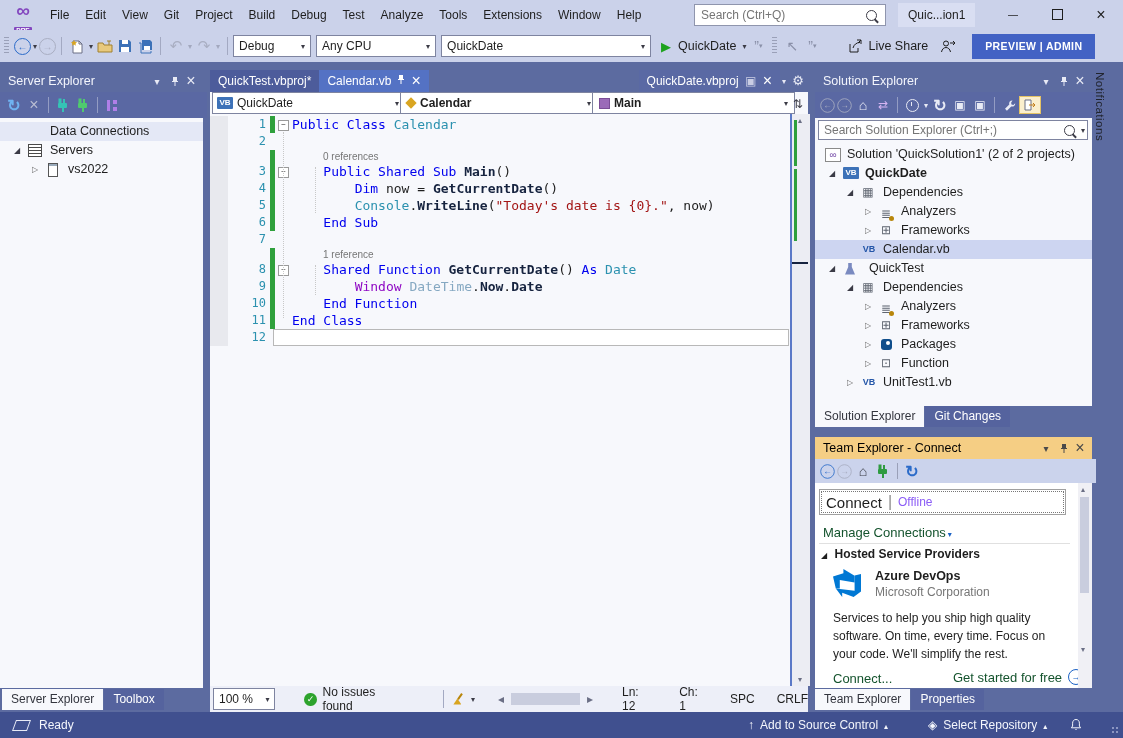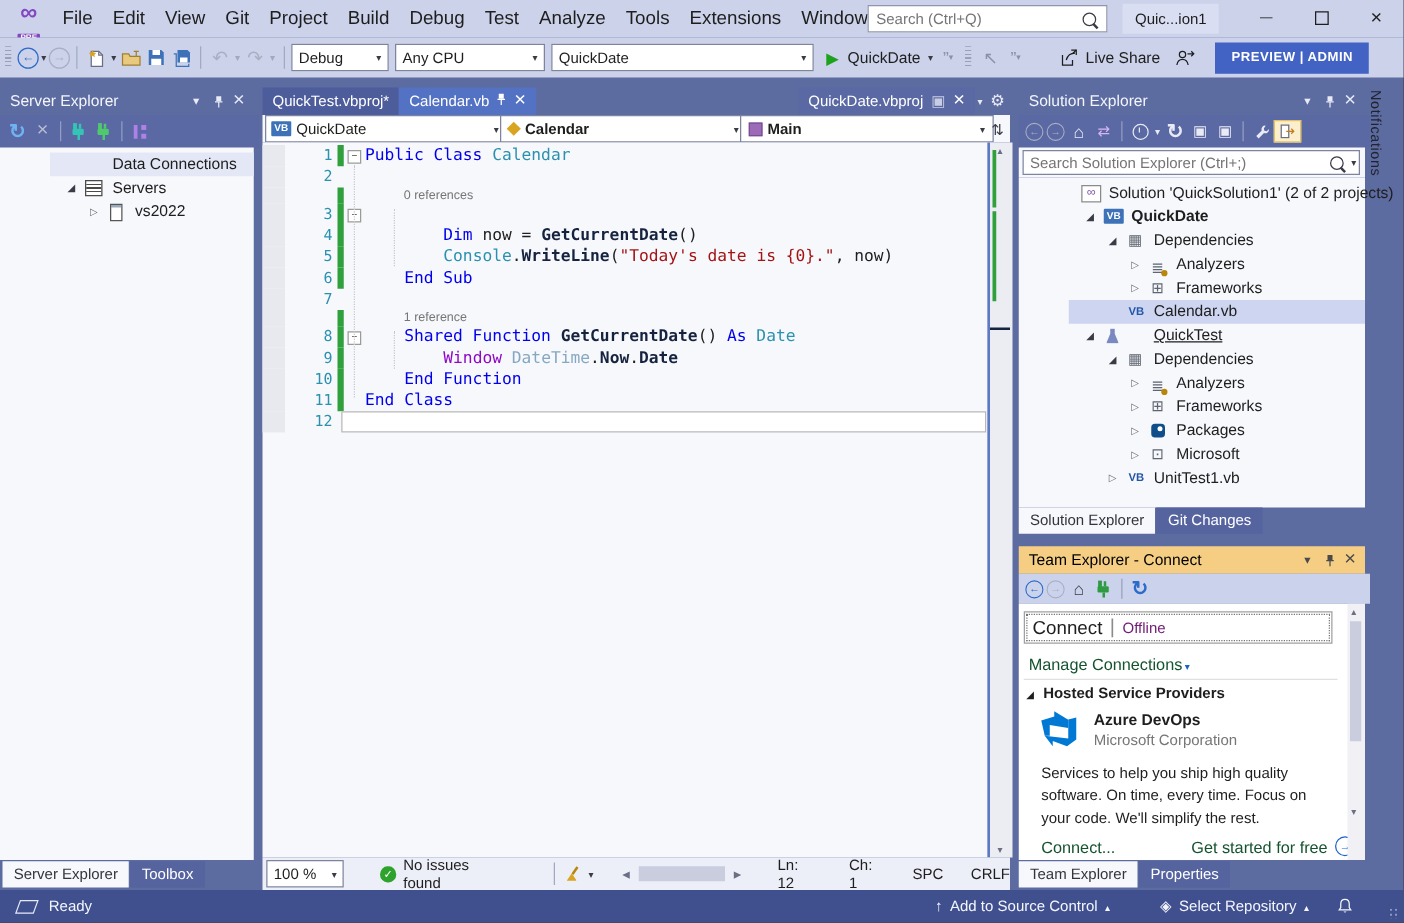--- a/index.html
+++ b/index.html
@@ -4,21 +4,21 @@
 <style>
   html,body{margin:0;padding:0;background:#333;}
   #app{position:relative;width:1123px;height:738px;background:#5C6BA0;font-family:"Liberation Sans",sans-serif;overflow:hidden;color:#1e1e1e;-webkit-font-smoothing:antialiased;}
   .abs{position:absolute;}
   
   .titlebar{left:0;top:0;width:1123px;height:30px;background:#CBD2EA;display:flex;align-items:center;}
   .vslogo{width:30px;height:26px;margin:2px 4px 0 8px;position:relative;text-align:center;}
   .vslogo .inf{font-size:19px;font-weight:bold;color:#8347BF;line-height:16px;display:block;}
   .vslogo .pre{display:inline-block;background:#8347BF;color:#fff;font-size:6.5px;font-weight:bold;padding:0 2px;border-radius:1px;line-height:8px;}
   .menubar{display:flex;align-items:center;height:30px;}
-  .menu-item{padding:0 8px;font-size:15px;line-height:30px;cursor:default;}
+  .menu-item{padding:0 8px;font-size:12px;line-height:30px;cursor:default;}
   .tb-search{left:694px;top:4px;width:190px;height:20px;background:#fff;border:1px solid #8F95AD;display:flex;align-items:center;}
   .tb-search input{flex:1;border:0;outline:0;font:12px "Liberation Sans",sans-serif;color:#6b6b6b;padding:0 6px;background:transparent;}
   .mag{width:9px;height:9px;border:1.5px solid #3b3b46;border-radius:50%;position:relative;margin-right:8px;flex:none;}
   .mag::after{content:"";position:absolute;width:5px;height:1.5px;background:#3b3b46;transform:rotate(45deg);left:7px;top:9px;}
   .win-title{left:898px;top:3px;height:24px;line-height:24px;padding:0 10px;background:#D9DEF2;font-size:12px;}
   .caption{right:0;top:0;display:flex;}
   .cap-btn{width:44px;height:29px;display:flex;align-items:center;justify-content:center;font-size:13px;color:#1e1e1e;}
   .g-min::before{content:"—";font-size:10px;}
   .boxglyph{width:9px;height:9px;border:1px solid #1e1e1e;display:block;}
   .g-close::before{content:"×";font-size:16px;}
@@ -65,21 +65,21 @@
   .plug::after{content:"";position:absolute;left:6px;top:0;width:2px;height:4px;background:currentColor;}
   .plug i{position:absolute;left:1px;top:4px;width:9px;height:5px;background:currentColor;border-radius:1px;}
   .plug u{position:absolute;left:4.5px;top:9px;width:2px;height:4px;background:currentColor;}
   .hier{width:13px;height:13px;position:relative;display:inline-block;}
   .hier::before{content:"";position:absolute;left:1px;top:1px;width:3px;height:11px;background:#B07FE8;}
   .hier::after{content:"";position:absolute;left:7px;top:1px;width:4px;height:4px;background:#B07FE8;box-shadow:0 7px 0 #B07FE8;}
   .clock{width:11px;height:11px;border:1.5px solid #E8EAF5;border-radius:50%;position:relative;display:inline-block;}
   .clock::after{content:"";position:absolute;left:4px;top:2px;width:1.5px;height:4px;background:#E8EAF5;box-shadow:1px 3px 0 -0.5px #E8EAF5;}
   .hl-toggle{background:#FBEFCE;border:1px solid #E5C365;padding:1px 3px;display:inline-flex;}
   
-  .trow{position:relative;height:19px;font-size:12.5px;line-height:19px;margin-left:40px;}
+  .trow{position:relative;height:19px;font-size:12.5px;line-height:19px;}
   .trow.sel{background:#CDD5F1;} .trow.hot{background:#E4E8F6;}
   .trow .exp{position:absolute;top:0;font-size:8px;color:#3b3b46;width:14px;text-align:center;}
   .trow .lbl{position:absolute;top:0;white-space:nowrap;}
   .trow .lbl.b{font-weight:bold;}
   .tico{position:absolute;top:3px;display:inline-flex;align-items:center;justify-content:center;width:14px;height:13px;font-size:12px;color:#5F6570;}
   .vbbadge{font-size:8px;font-weight:bold;color:#fff;background:#3D72B8;width:16px;height:12px;line-height:12px;text-align:center;border-radius:1px;}
   .vbtext{font-size:9px;font-weight:bold;color:#2456A8;width:16px;}
   .sol{width:14px;height:12px;border:1px solid #8A8A8A;background:#fff;font-size:10px;line-height:10px;color:#7B52AB;}
   .sol::before{content:"∞";}
   .rack{width:12px;height:11px;border:1px solid #4a4a4a;background:repeating-linear-gradient(180deg,#fff 0 2px,#4a4a4a 2px 3px);}
@@ -128,21 +128,21 @@
   .hthumb{height:12px;background:#C9CDDE;}
   .gcheck{width:13px;height:13px;border-radius:50%;background:#2DA32D;color:#fff;font-size:9px;display:inline-flex;align-items:center;justify-content:center;}
   .gcheck::before{content:"✓";}
   .broom{width:13px;height:13px;position:relative;display:inline-block;}
   .broom::before{content:"";position:absolute;left:7px;top:0;width:2px;height:7px;background:#B8860B;transform:rotate(35deg);}
   .broom::after{content:"";position:absolute;left:1px;top:6px;width:8px;height:6px;background:#D9A521;clip-path:polygon(0 100%,50% 0,100% 100%);}
   .g-leftsm::before{content:"◂";color:#6B6F85;} .g-rightsm::before{content:"▸";color:#6B6F85;}
   
   .te-connect{position:absolute;left:4px;top:6px;right:26px;height:24px;border:1px solid #A0A0A0;outline:1px dotted #777;outline-offset:-3px;display:flex;align-items:center;padding:0 6px;background:#fff;}
   .te-connect .big{font-size:15px;}
-  .te-connect .off{color:#701a75;font-size:12px;margin-left:6px;}
+  .te-connect .off{color:#8b5cf6;font-size:12px;margin-left:6px;}
   .te-connect .bar{color:#8b8b8b;margin-left:6px;}
   .link{color:#14532d;font-size:13px;}
   .gsarrow{width:14px;height:14px;border-radius:50%;border:1.5px solid #1B62C5;color:#1B62C5;font-size:9px;display:inline-flex;align-items:center;justify-content:center;}
   .gsarrow::before{content:"→";}
   
   .statusbar{left:0;top:712px;width:1123px;height:26px;background:#40508F;color:#F4F6FC;font-size:12px;display:flex;align-items:center;}
   .para{width:13px;height:9px;border:1px solid #E7EAF6;transform:skewX(-20deg);margin:0 10px 0 14px;}
   .sbitem{display:flex;align-items:center;gap:6px;position:absolute;height:26px;}
   .g-uparrow::before{content:"↑";font-weight:bold;}
   .g-chevup::before{content:"▴";font-size:8px;}
@@ -398,20 +398,21 @@
       </div>
       <div class="crow">
         <span class="cmargin"></span>
         <span class="cnum">3</span>
         <span class="cbar">
           <i></i>
         </span>
         <span class="cfold">
           <span class="fbox"></span>
         </span>
+        <span class="ccode"><span class="tok-k">    Public Shared Sub </span><span class="tok-m">Main</span><span class="tok-p">()</span></span>
       </div>
       <div class="crow">
         <span class="cmargin"></span>
         <span class="cnum">4</span>
         <span class="cbar">
           <i></i>
         </span>
         <span class="cfold"></span>
         <span class="ccode"><span class="tok-p">        </span><span class="tok-k">Dim</span><span class="tok-p"> now = </span><span class="tok-m">GetCurrentDate</span><span class="tok-p">()</span></span>
       </div>
@@ -601,21 +602,21 @@
         </div>
         <div class="trow sel">
           <span class="tico vbtext" style="left: 46px;">VB</span>
           <span class="lbl" style="left: 68px;">Calendar.vb</span>
         </div>
         <div class="trow">
           <span class="exp" style="left: 10px;">◢</span>
           <span class="tico" style="left: 28px;">
             <span class="flask"></span>
           </span>
-          <span class="lbl" style="left: 68px; text-decoration: underline;">QuickTest</span>
+          <span class="lbl" style="left: 54px;">QuickTest</span>
         </div>
         <div class="trow">
           <span class="exp" style="left: 28px;">◢</span>
           <span class="tico g-dep" style="left: 46px;"></span>
           <span class="lbl" style="left: 68px;">Dependencies</span>
         </div>
         <div class="trow"><span class="exp" style="left: 46px; color: rgb(106, 106, 106);">▷</span><span class="tico g-ana anadot" style="left: 64px;"></span><span class="lbl" style="left: 86px;">Analyzers</span></div>
         <div class="trow">
           <span class="exp" style="left: 46px; color: rgb(106, 106, 106);">▷</span>
           <span class="tico g-fwk" style="left: 64px;"></span>
@@ -624,21 +625,21 @@
         <div class="trow">
           <span class="exp" style="left: 46px; color: rgb(106, 106, 106);">▷</span>
           <span class="tico" style="left: 64px;">
             <span class="pkg"></span>
           </span>
           <span class="lbl" style="left: 86px;">Packages</span>
         </div>
         <div class="trow">
           <span class="exp" style="left: 46px; color: rgb(106, 106, 106);">▷</span>
           <span class="tico g-prj" style="left: 64px;"></span>
-          <span class="lbl" style="left: 86px;">Microsoft</span>
+          <span class="lbl" style="left: 86px;">Function</span>
         </div>
         <div class="trow">
           <span class="exp" style="left: 28px; color: rgb(106, 106, 106);">▷</span>
           <span class="tico vbtext" style="left: 46px;">VB</span>
           <span class="lbl" style="left: 68px;">UnitTest1.vb</span>
         </div>
       </div>
   </div>
   <div class="abs btabs" style="left:815px;top:406px;">
     <span class="btab on">Solution Explorer</span>

